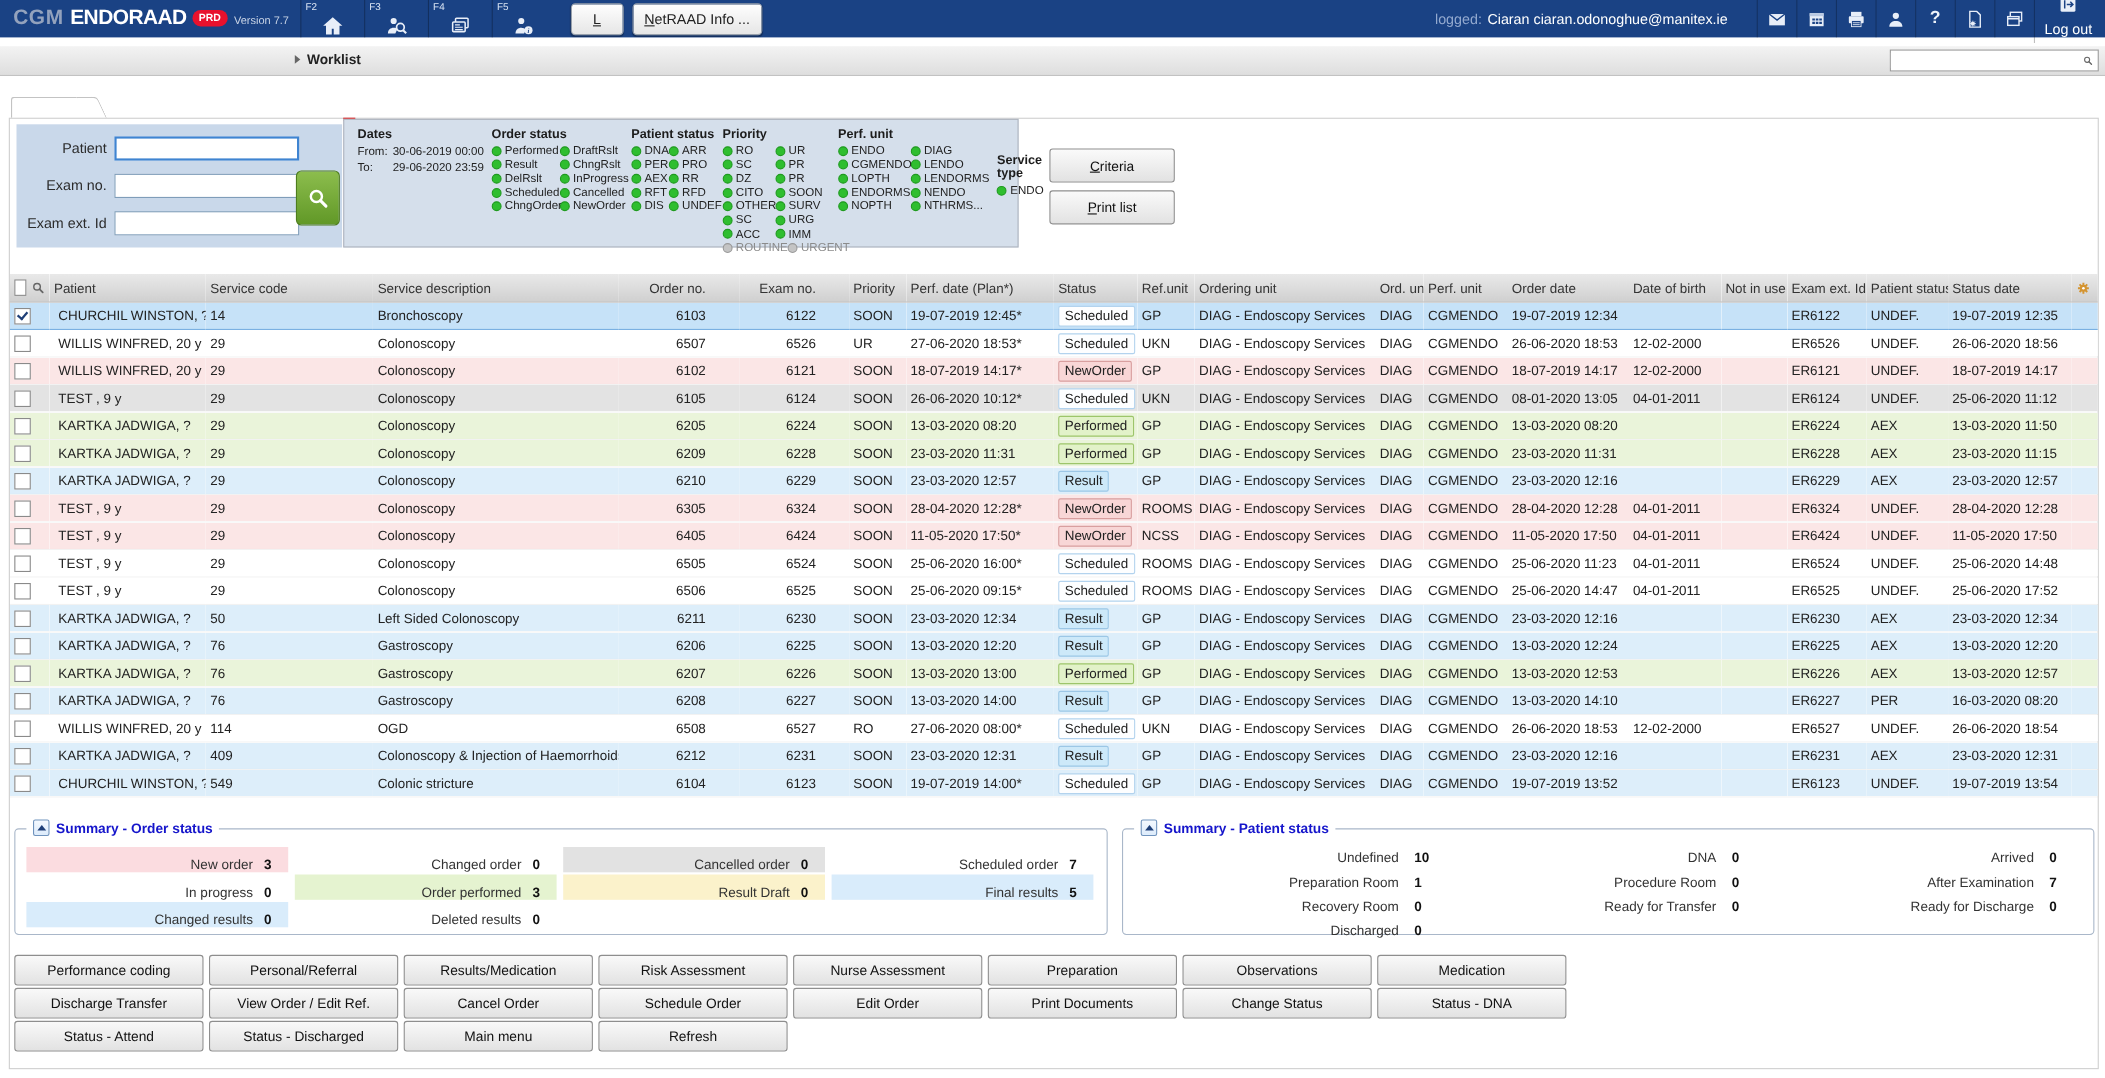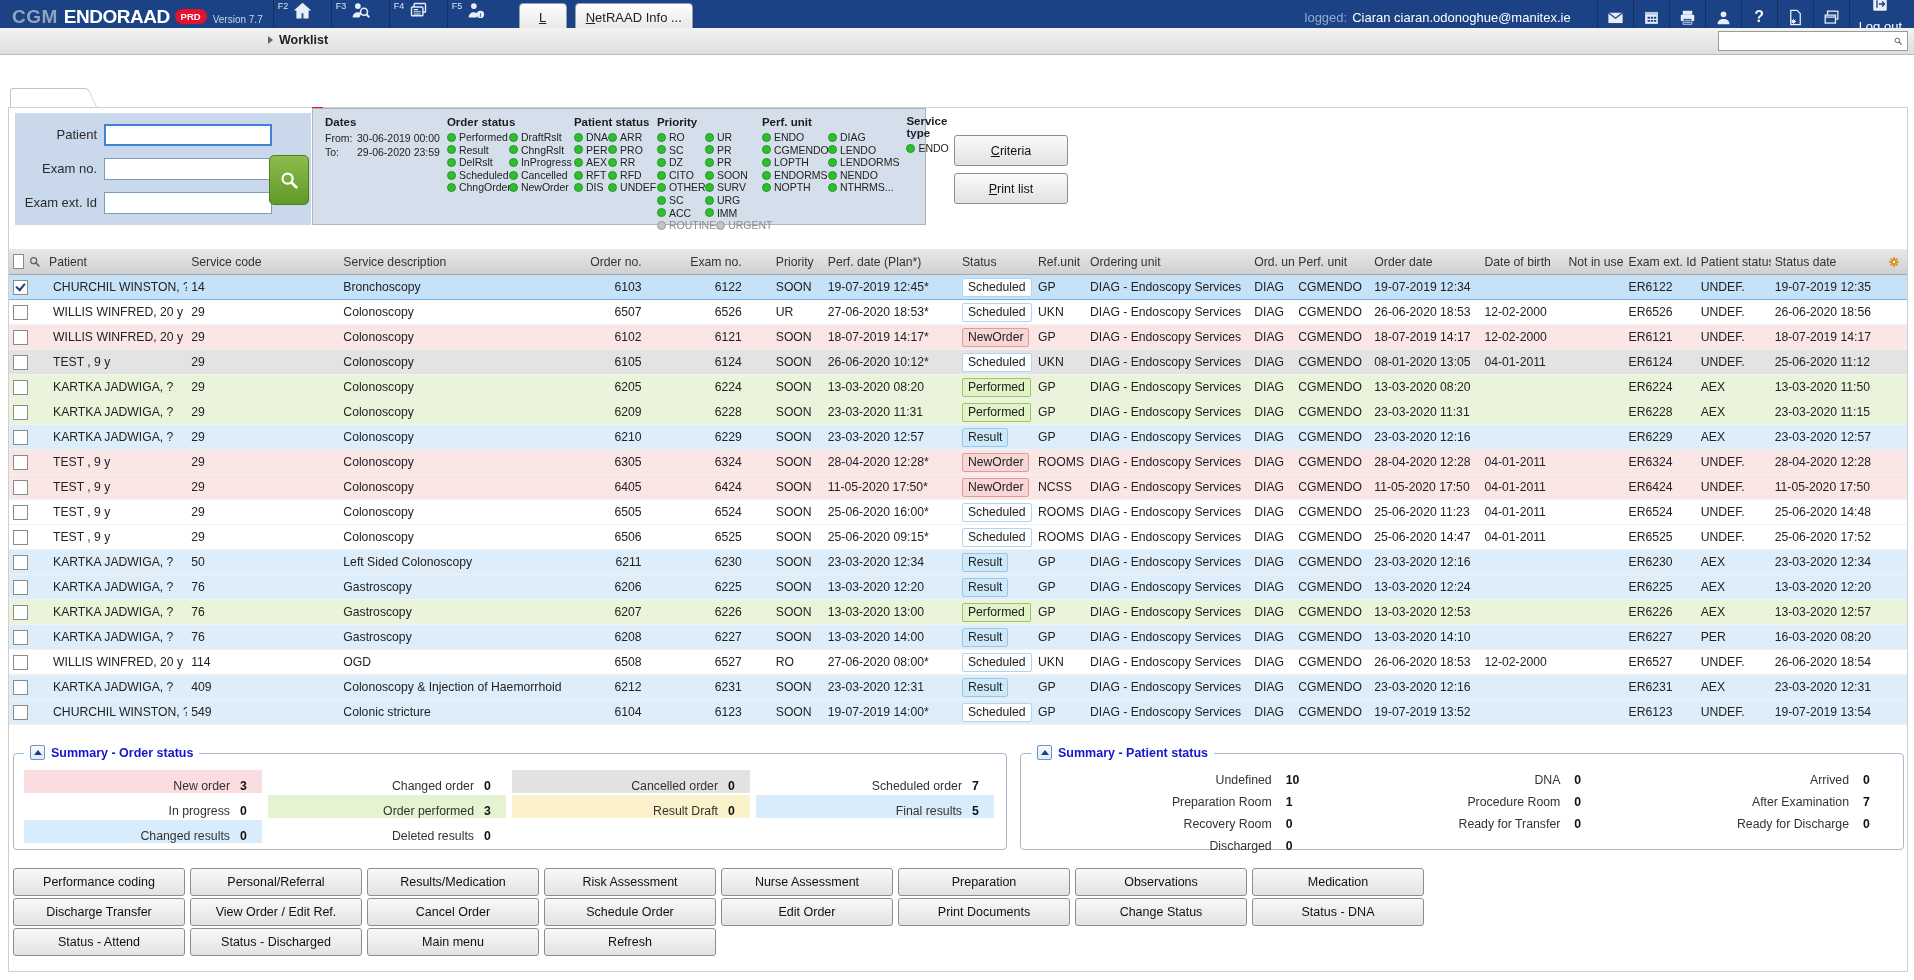--- a/index.html
+++ b/index.html
@@ -8,41 +8,41 @@
   
   .topbar{position:absolute;left:0;top:0;width:100%;height:34px;background:var(--navy,#1a4284);
           display:flex;align-items:center;}
   .brand{display:flex;align-items:baseline;padding:0 10px 0 12px;white-space:nowrap;}
   .brand .cgm{color:#93a2bd;font-weight:bold;font-size:19px;letter-spacing:.5px;}
   .brand .nm{color:#fff;font-weight:bold;font-size:19px;margin-left:6px;letter-spacing:-.5px;}
   .brand .badge{background:var(--prd,#e8112d);color:#fff;font-size:9.5px;font-weight:bold;
                 border-radius:8px;padding:2px 6px;margin-left:5px;position:relative;top:-3px;}
   .brand .ver{color:#c9d4e6;font-size:10px;margin-left:6px;}
   .fkeys{display:flex;height:34px;}
-  .fkey{width:57px;height:34px;position:relative;display:flex;align-items:flex-start;justify-content:center;
+  .fkey{width:57px;height:34px;position:relative;display:flex;align-items:flex-end;justify-content:center;
         border-left:1px solid rgba(0,0,0,.28);cursor:pointer;text-decoration:underline;}
   .fkey .klabel{position:absolute;left:4px;top:1px;font-size:9px;color:#dbe5f4;}
   .fkey svg{width:21px;height:21px;}
   .qbtns{display:flex;gap:8px;margin-left:14px;}
   .qbtn{height:27px;min-width:26px;padding:0 10px;display:flex;align-items:center;justify-content:center;
         background:linear-gradient(#fefefe,#e6e6e6);border:1px solid #98a0ab;border-radius:4px;
         font-size:13px;color:#222;cursor:pointer;box-shadow:0 1px 1px rgba(0,0,0,.3);}
   .rightzone{margin-left:auto;display:flex;align-items:center;height:34px;}
   .logged{font-size:13px;color:#93a9cf;margin-right:5px;}
   .loggeduser{font-size:13px;color:#fff;margin-right:26px;}
   .tool{width:35px;height:34px;display:flex;align-items:center;justify-content:center;
         border-left:1px solid rgba(0,0,0,.25);cursor:pointer;}
   .tool svg{width:19px;height:19px;}
   .tool .helpq{color:#eef3fa;font-size:16px;font-weight:bold;}
   .logoutcell{display:flex;align-items:center;gap:6px;padding:0 12px 16px 9px;height:28px;
         border-left:1px solid rgba(0,0,0,.25);cursor:pointer;flex-direction:column;}
   .logoutcell svg{width:18px;height:18px;}
   .logoutcell span{color:#fff;font-size:13px;}
   
-  .crumbbar{position:absolute;left:0;top:28px;width:100%;height:26px;
+  .crumbbar{position:absolute;left:0;top:42px;width:100%;height:26px;
             background:linear-gradient(#f3f3f3,#dedede);border-bottom:1px solid #bcbcbc;}
   .crumb{position:absolute;left:268px;top:5px;font-size:12.5px;font-weight:bold;color:#222;
          display:flex;align-items:center;gap:6px;cursor:pointer;}
   .crumb .tri{width:0;height:0;border-left:5px solid #666;border-top:4px solid transparent;
               border-bottom:4px solid transparent;}
   .crumbsearch{position:absolute;right:6px;top:3px;width:188px;height:18px;border:1px solid #9a9a9a;
                background:#fff;display:flex;align-items:center;}
   .crumbsearch input{flex:1;border:none;outline:none;height:14px;font-size:11px;padding:0 3px;
                font-family:"Liberation Sans",sans-serif;}
   .crumbsearch svg{width:12px;height:12px;margin-right:2px;}
@@ -66,21 +66,21 @@
             justify-content:center;cursor:pointer;}
   .gosearch svg{width:22px;height:22px;}
   
   .filterpanel{position:absolute;left:303px;top:0;width:614px;height:117px;box-sizing:border-box;
                border:1px solid #aeb4be;background:#d5dfeb;display:flex;gap:7px;
                padding:7px 8px 0 12px;font-size:10.5px;}
   .redmark{position:absolute;left:303px;top:-1px;width:11px;height:3px;background:#e01818;}
   .fcol .ftitle{font-weight:bold;font-size:11.5px;color:#1c1c1c;margin-bottom:3px;white-space:nowrap;}
   .fc-dates{width:122px;}.fc-order{width:120px;}.fc-pat{width:76px;}.fc-prio{width:98px;}
   .fc-perf{width:138px;}.fc-serv{width:52px;}
-  .fc-serv .ftitle{white-space:normal;line-height:11.5px;}
+  .fc-serv .ftitle{white-space:normal;line-height:11.5px;margin-top:25px;}
   .subcols{display:flex;}
   .fitem{display:flex;align-items:center;line-height:12.6px;white-space:nowrap;color:#222;cursor:pointer;}
   .dot{width:7px;height:7px;border-radius:50%;background:var(--dotg,#2fbe2f);border:1px solid #1f9a1f;
        margin-right:3px;flex:none;}
   .dot.gray{background:#c4c4c4;border-color:#999;}
   .fgray{color:#8b8b8b;}
   .dateline{line-height:14px;white-space:nowrap;color:#222;}
   .dateline .dl{display:inline-block;width:32px;}
   
   .sidebtn{position:absolute;left:945px;width:112px;height:29px;background:linear-gradient(#fafafa,#e2e2e2);

